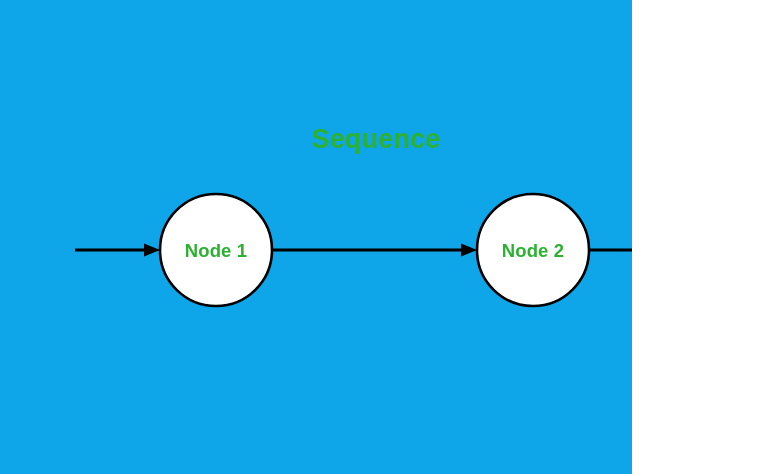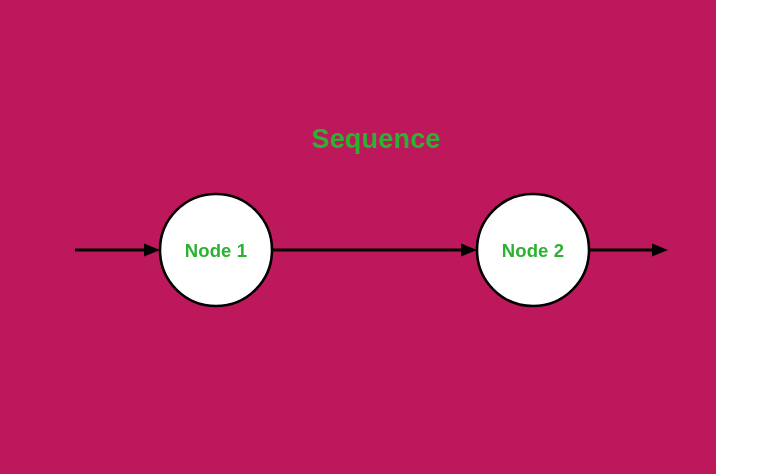--- a/index.html
+++ b/index.html
@@ -35,21 +35,21 @@
   .node-label {
     font-family: "Liberation Sans", sans-serif;
     font-weight: bold;
     font-size: 18.5px;
     letter-spacing: 0.1px;
   }
 </style>
 </head>
 <body>
 
-<div id="diagram-canvas" style="width: 716px; height: 474px; background: #be185d;">
+<div id="diagram-canvas" style="width: 632px; height: 474px; background: #0ea5e9;">
   <svg id="diagram-svg" viewBox="0 0 768 474" xmlns="http://www.w3.org/2000/svg">
 
     <text class="diagram-title" id="title-text" x="376" y="148" text-anchor="middle" fill="#2cb230" style="font-size: 27px;">Sequence</text>
 
     <g>
       <line id="arrow-entry-line" x1="75" y1="250" x2="145" y2="250" stroke="#000000" stroke-width="3"></line>
       <polygon id="arrow-entry-head" points="144,243.5 160,250 144,256.5" fill="#000000"></polygon>
     </g>
 
     <g>

